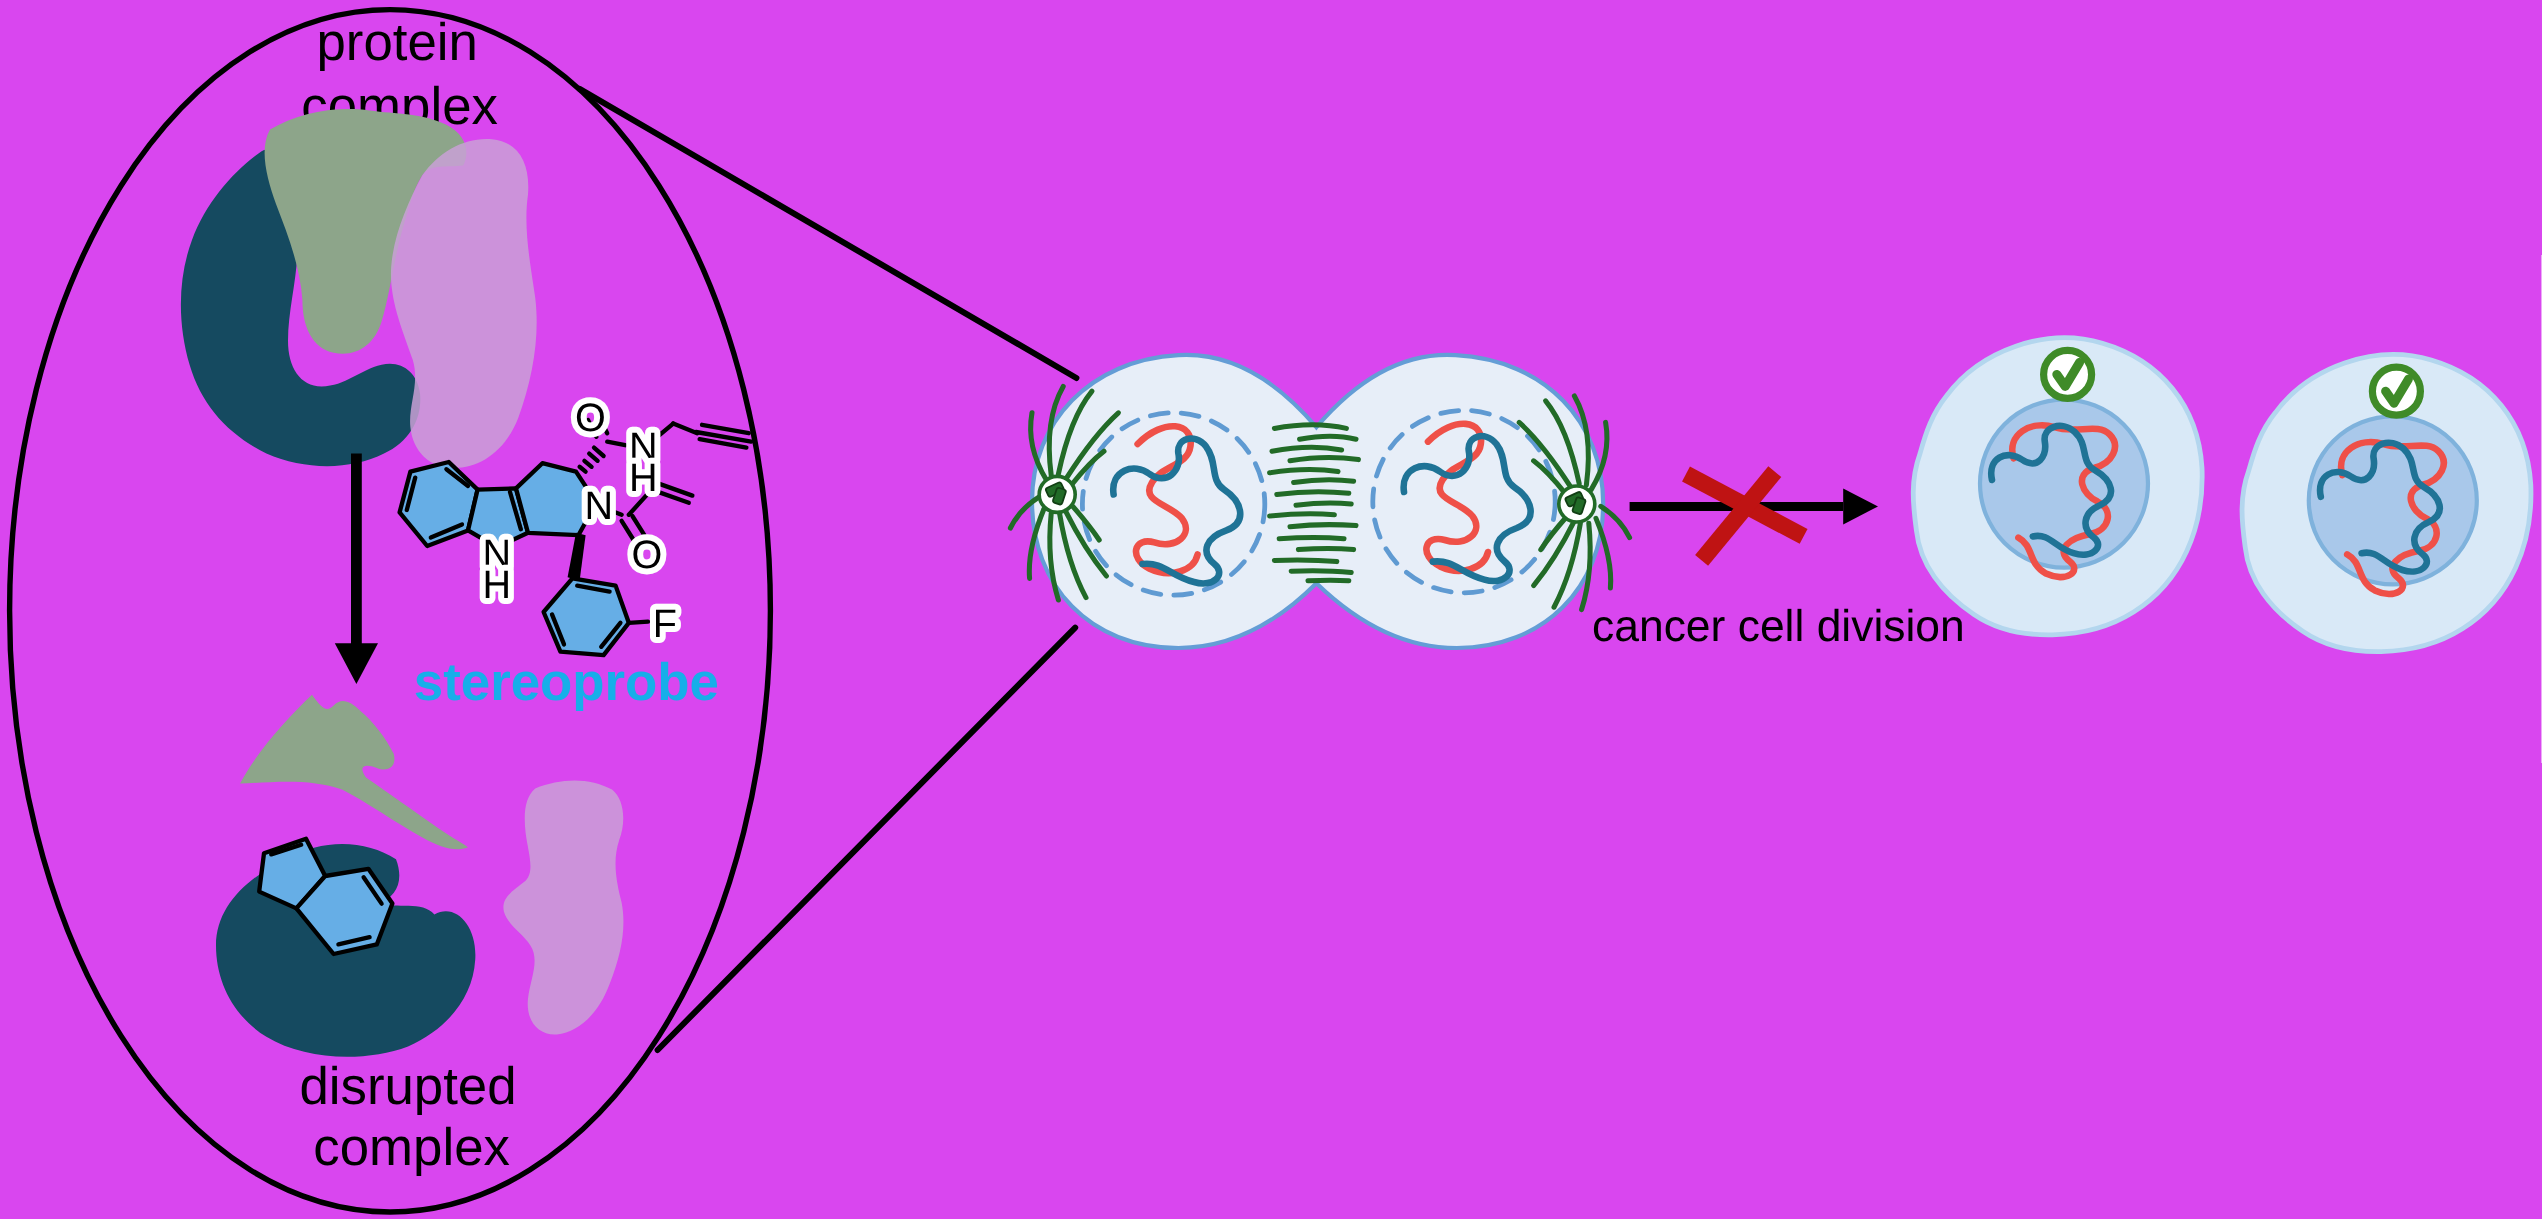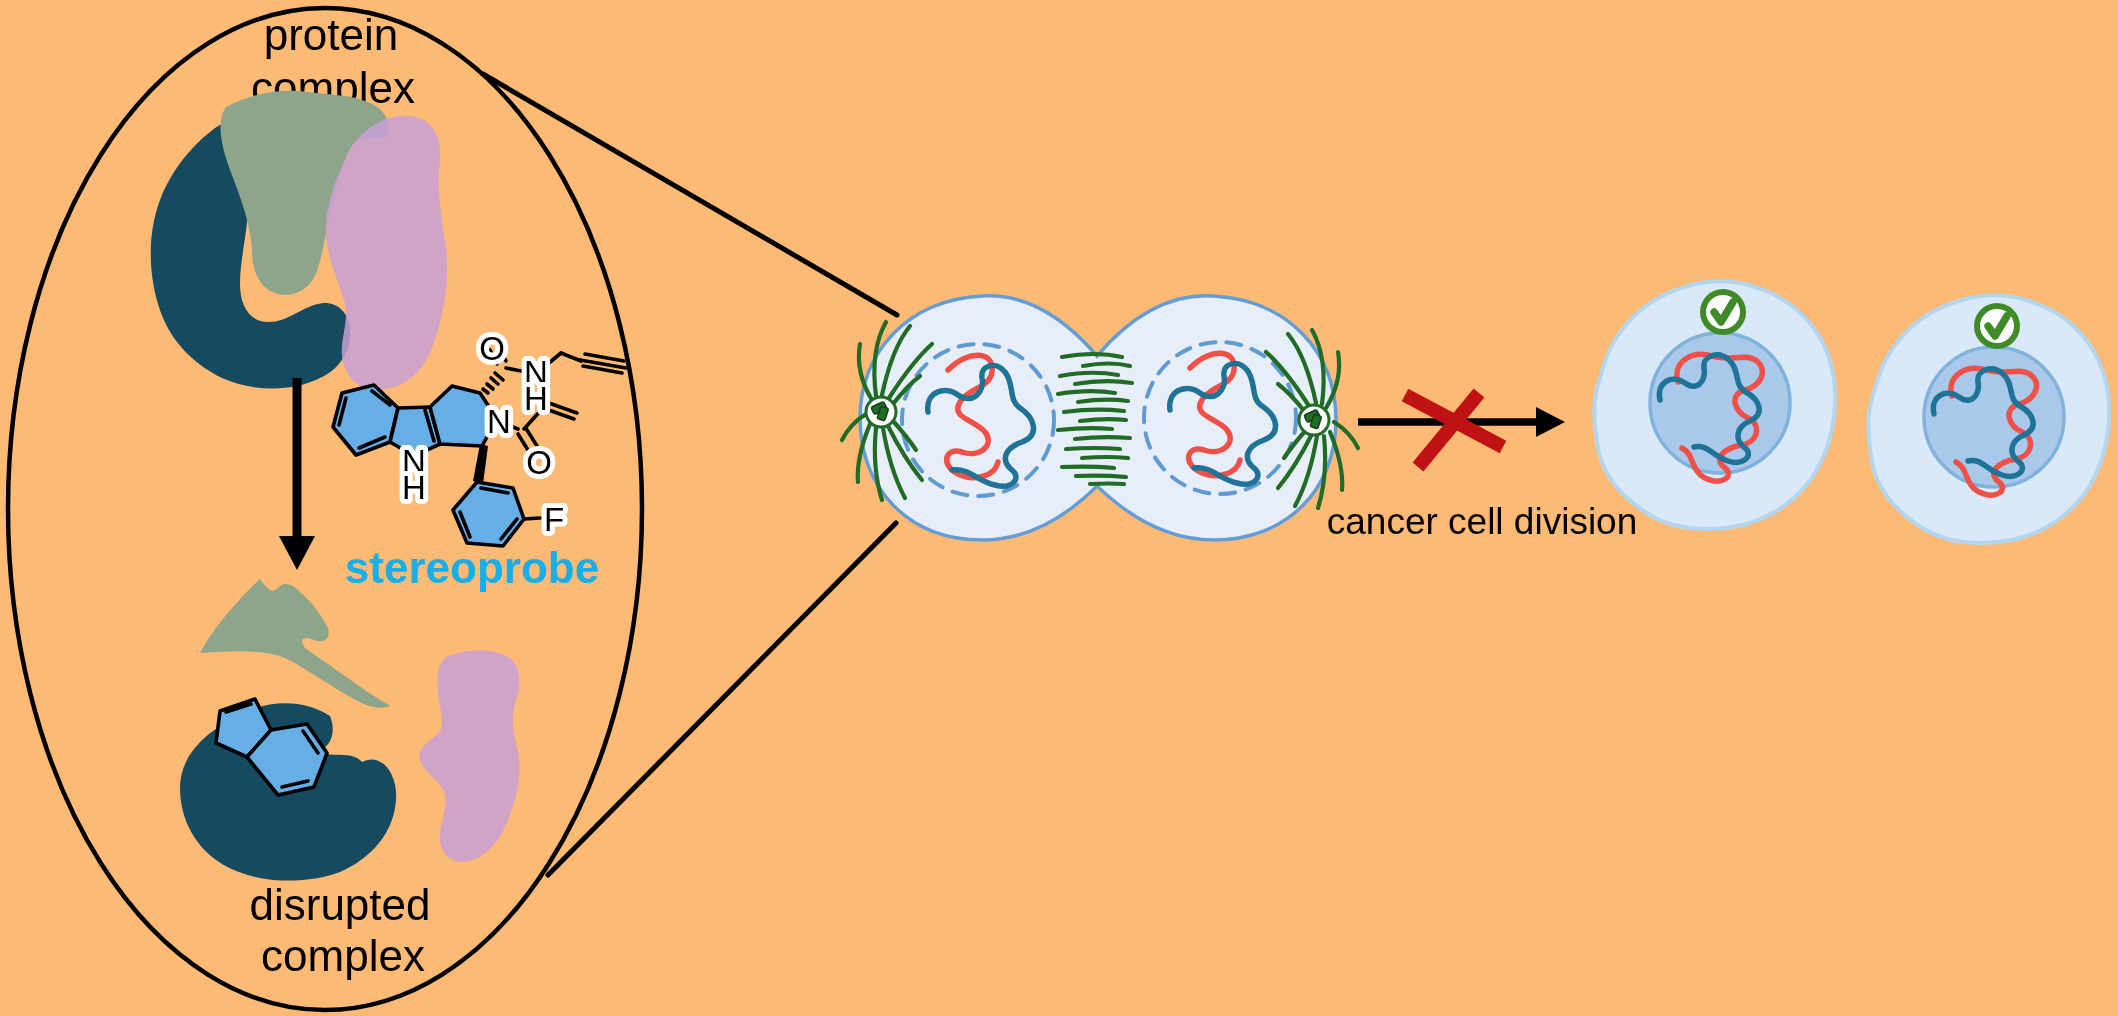--- a/index.html
+++ b/index.html
@@ -1,16 +1,16 @@
 <!DOCTYPE html>
 <html style="--c-ink: #000000; --c-protein_teal: #154a60; --c-protein_green: #8da58a; --c-protein_purple: #c9a0d6; --c-molecule_blue: #66aee6; --c-stereoprobe_cyan: #17aee9; --c-membrane_blue: #649dd6; --c-cytoplasm_blue: #e7eef8; --c-nuclear_dash_blue: #5f9ad2; --c-chromatin_red: #ef5048; --c-chromatin_blue: #1f7396; --c-spindle_green: #226b27; --c-daughter_fill: #d9e9f7; --c-daughter_outline: #b3d6ee; --c-nucleus_fill: #a9c8ea; --c-nucleus_outline: #7fb2dc; --c-check_green: #3f8b28; --c-x_red: #bf1313;"><head>
 <meta charset="utf-8">
 <style>
   html,body{margin:0;padding:0;background:#fff;}
-  .figure{width:2118px;height:1016px;position:relative;background:#fdba74;overflow:hidden;}
+  .figure{width:2118px;height:1016px;position:relative;background:#d946ef;overflow:hidden;}
   svg{display:block;}
   text{font-family:"Liberation Sans",sans-serif;}
   .lbl{fill:var(--c-ink);text-anchor:middle;font-size:44px;}
   .lbl-sm{fill:var(--c-ink);text-anchor:middle;font-size:37px;}
   .stereolbl{fill:var(--c-stereoprobe_cyan);text-anchor:middle;font-size:44px;font-weight:bold;}
   .atom{fill:var(--c-ink);text-anchor:middle;font-size:33px;paint-order:stroke;stroke:#fff;stroke-width:10px;stroke-linejoin:round;}
   .ellipse-outline{fill:none;stroke:var(--c-ink);stroke-width:4.5;}
   .callout{stroke:var(--c-ink);stroke-width:5;fill:none;stroke-linecap:round;}
   .blob-teal{fill:var(--c-protein_teal);}
   .blob-green{fill:var(--c-protein_green);}

